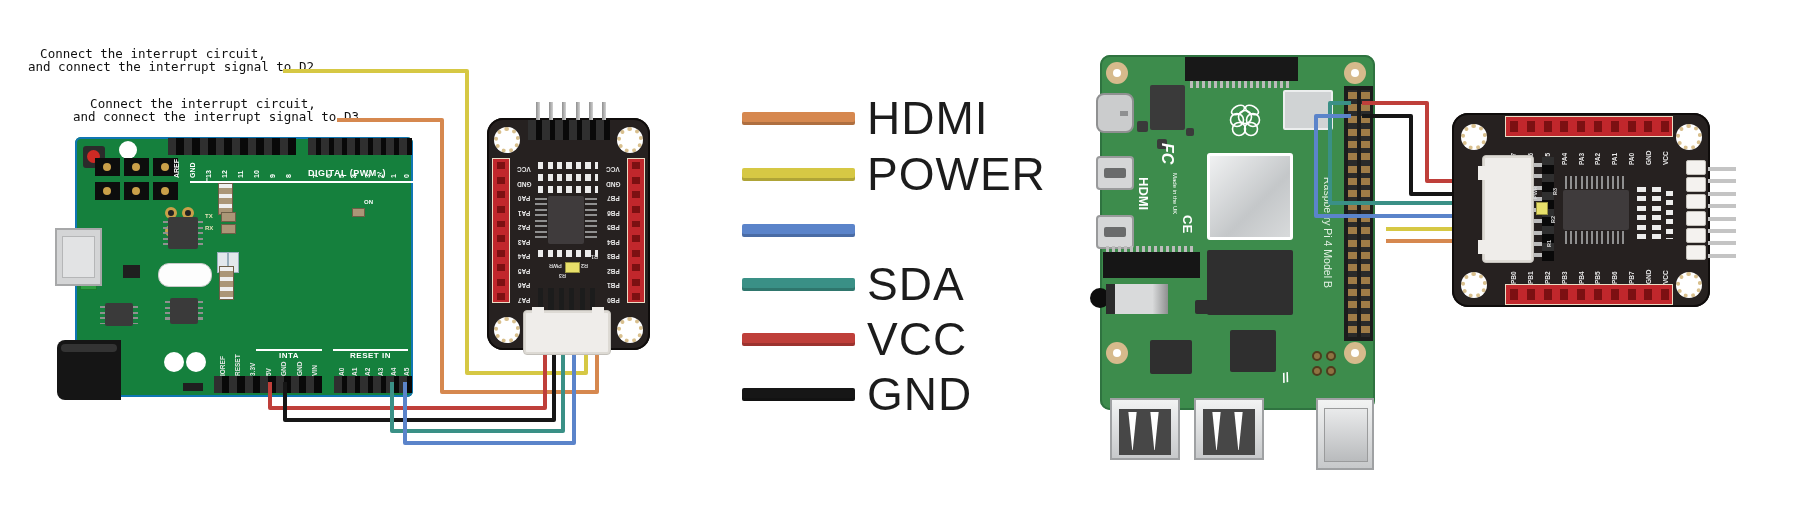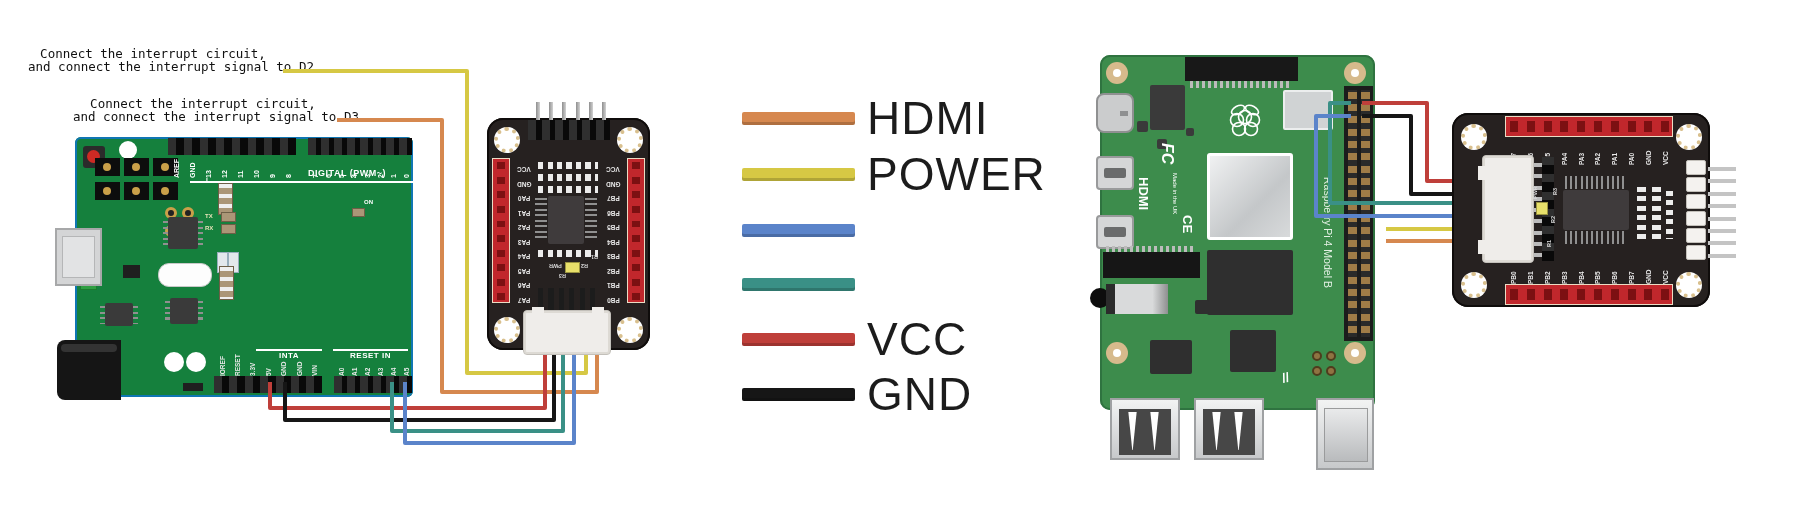--- a/index.html
+++ b/index.html
@@ -426,20 +426,21 @@
     </div>
     <div class="p lrow" style="left:0;top:148px">
       <div class="lbar" style="background-color: rgb(214, 200, 68);"></div>
       <div class="llab">POWER</div>
     </div>
     <div class="p lrow" style="left:0;top:204px">
       <div class="lbar" style="background-color: rgb(91, 132, 202);"></div>
     </div>
     <div class="p lrow" style="left:0;top:258px">
       <div class="lbar" style="background-color: rgb(58, 144, 134);"></div>
+      <div class="llab">SDA</div>
     </div>
     <div class="p lrow" style="left:0;top:313px">
       <div class="lbar" style="background-color: rgb(191, 63, 58);"></div>
       <div class="llab">VCC</div>
     </div>
     <div class="p lrow" style="left:0;top:368px">
       <div class="lbar" style="background-color: rgb(22, 22, 22);"></div>
       <div class="llab">GND</div>
     </div>
   </div>

